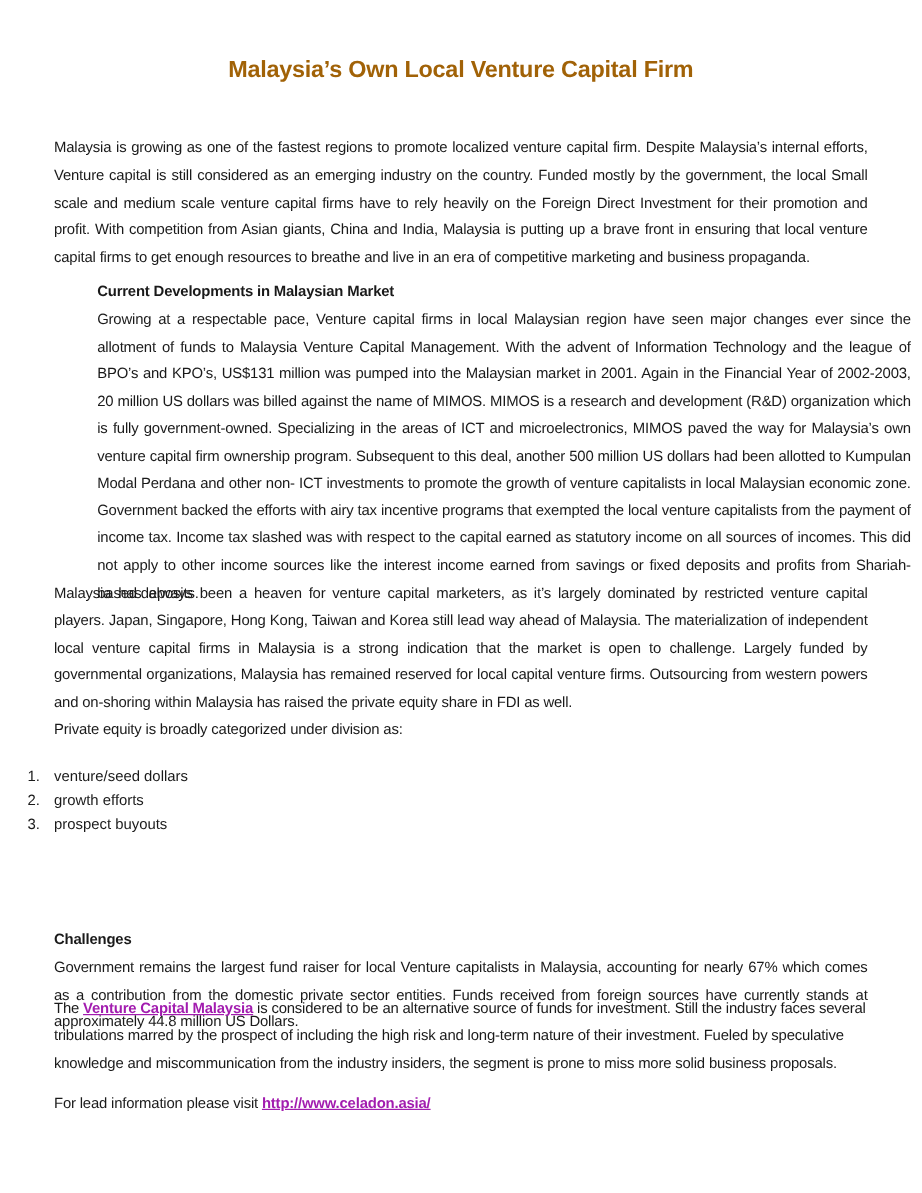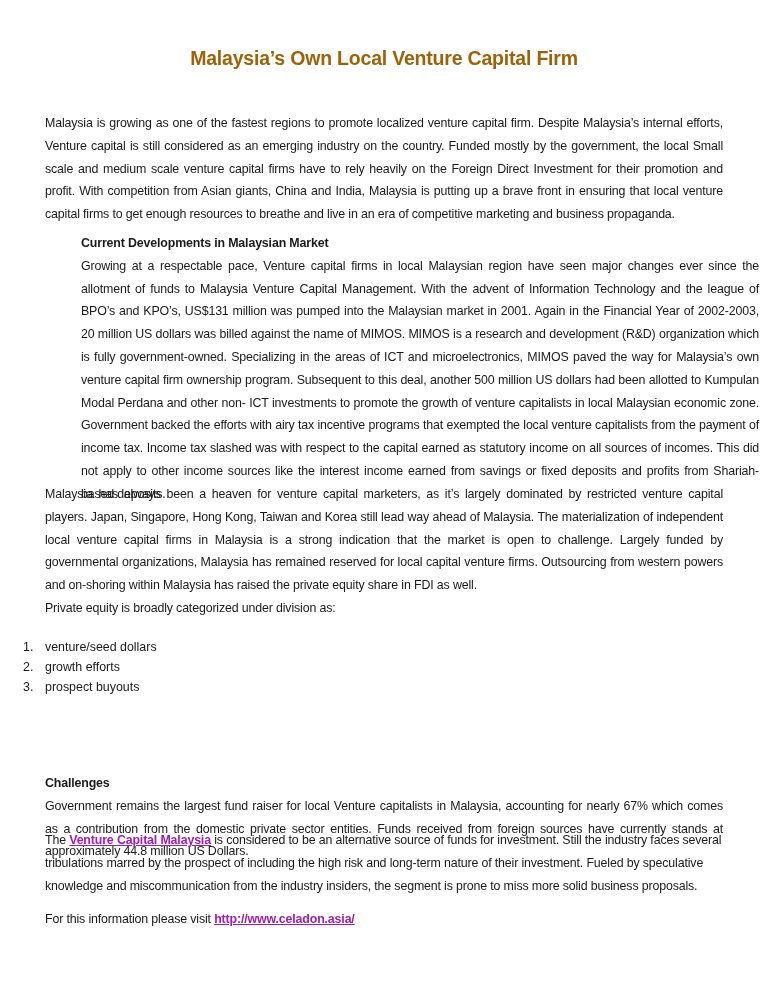--- a/index.html
+++ b/index.html
@@ -112,15 +112,15 @@
     </li>
   </ol>
 
   <div class="block p5">
     <span class="heading">Challenges</span>
     <span>Government remains the largest fund raiser for local Venture capitalists in Malaysia, accounting for nearly 67% which comes as a contribution from the domestic private sector entities. Funds received from foreign sources have currently stands at approximately 44.8 million US Dollars.</span>
   </div>
 
   <div class="block p6 left"><span>The </span><a class="doclink" href="#">Venture Capital Malaysia</a><span> is considered to be an alternative source of funds for investment. Still the industry faces several tribulations marred by the prospect of including the high risk and long-term nature of their investment. Fueled by speculative knowledge and miscommunication from the industry insiders, the segment is prone to miss more solid business proposals.</span></div>
 
-  <div class="block p7 left"><span>For this information please visit </span><a class="doclink" href="#">http://www.celadon.asia/</a></div>
+  <div class="block p7 left"><span>For lead information please visit </span><a class="doclink" href="#">http://www.celadon.asia/</a></div>
 
 </div>
 
 </body></html>

